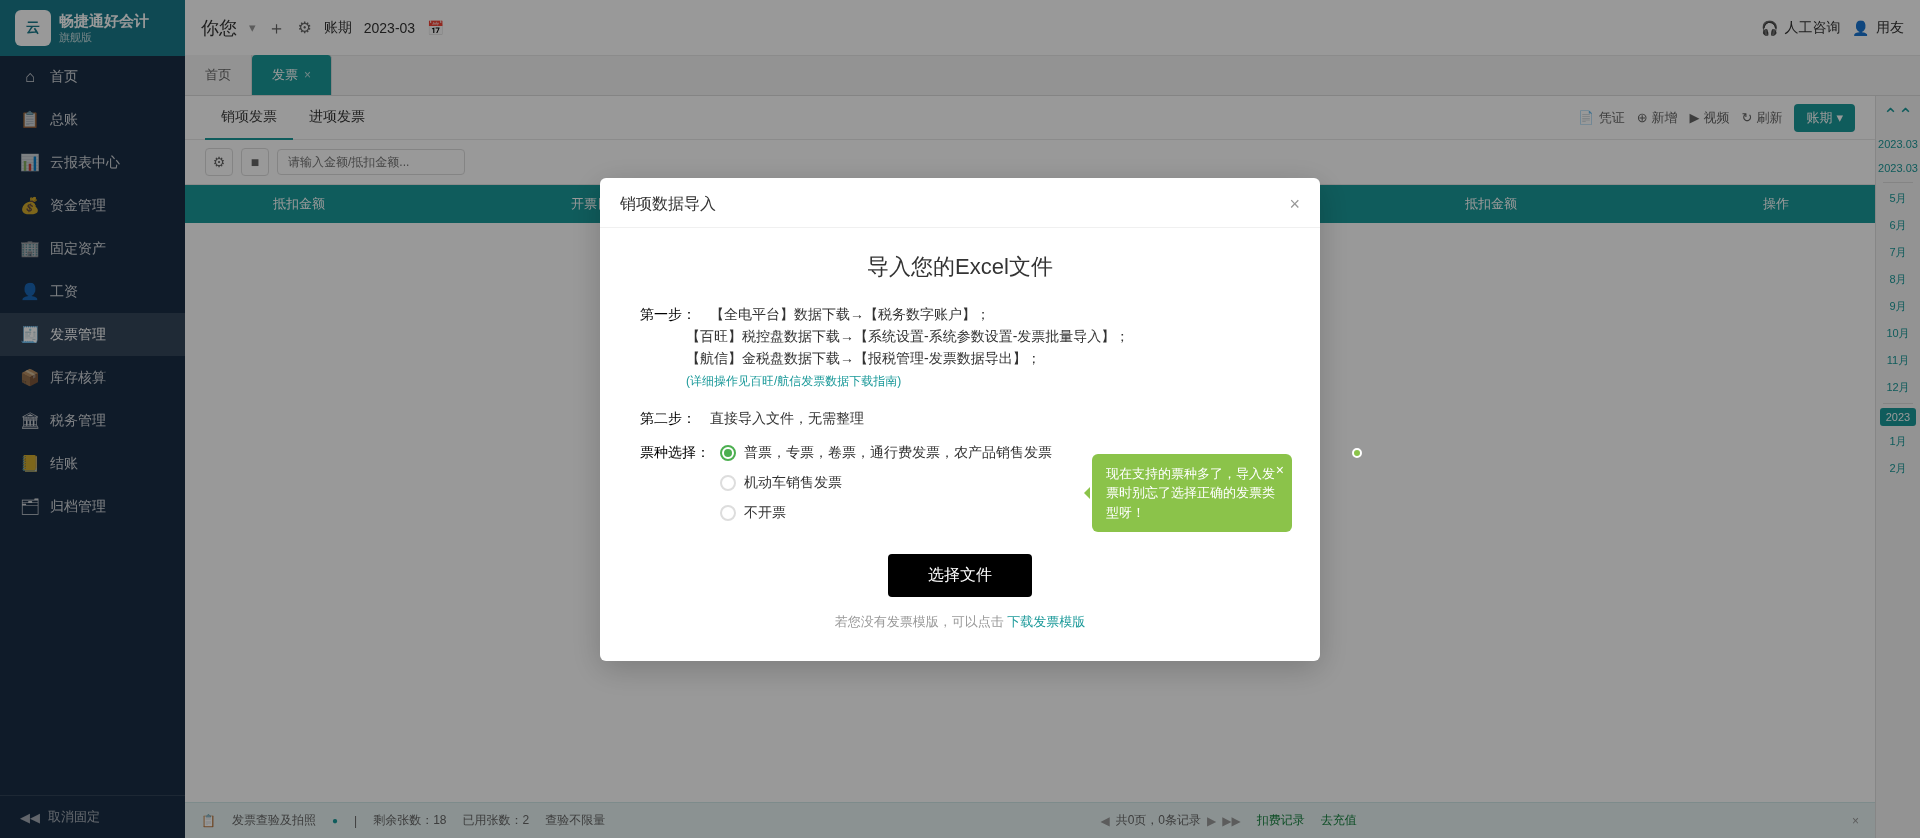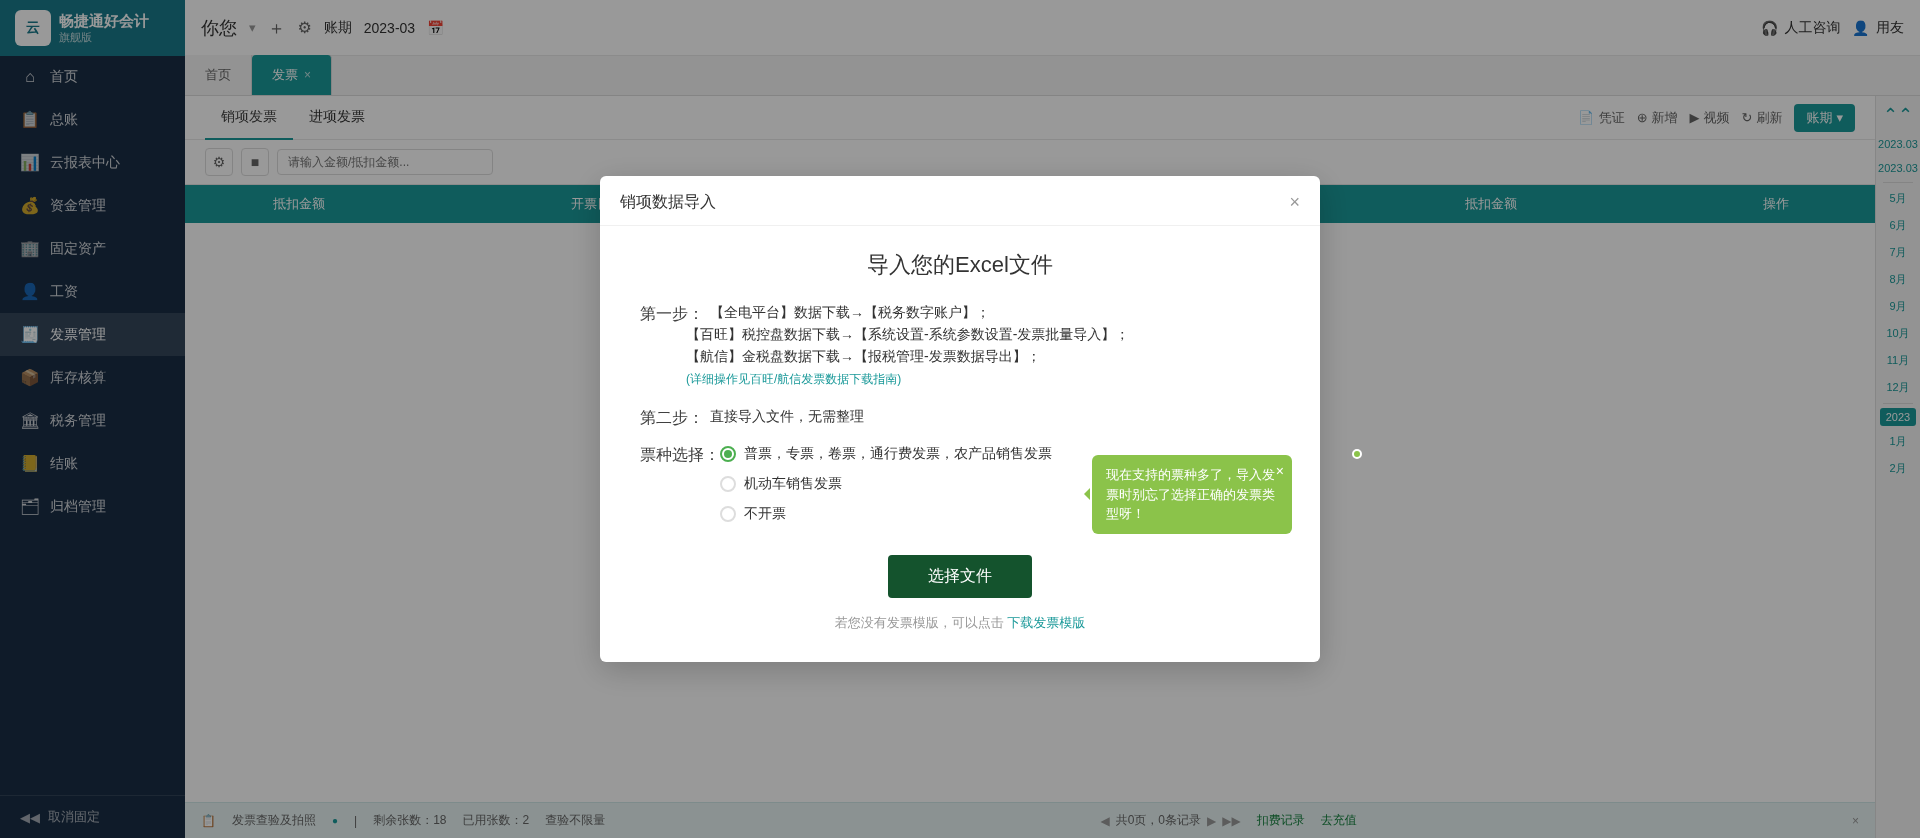--- a/index.html
+++ b/index.html
@@ -127,21 +127,21 @@
     .toolbar {
       background: #fff;
       padding: 8px 20px;
       display: flex; align-items: center; gap: 8px;
       border-bottom: 1px solid #e8e8e8;
       flex-shrink: 0;
     }
     .toolbar-search {
       border: 1px solid #ddd; border-radius: 4px;
       padding: 5px 10px; font-size: 12px;
-      width: 216px; color: #999; outline: none;
+      width: 188px; color: #999; outline: none;
     }
     .toolbar-icon-btn {
       width: 28px; height: 28px;
       border: 1px solid #ddd; border-radius: 4px;
       display: flex; align-items: center; justify-content: center;
       cursor: pointer; color: #666; font-size: 14px; background: #fff;
     }
 
     
     .table-header {
@@ -215,39 +215,39 @@
       display: flex; align-items: center; justify-content: space-between;
       padding: 16px 20px 12px;
       border-bottom: 1px solid #f0f0f0;
       text-align: right;
     }
     .modal-title { font-size: 16px; color: #333; font-weight: 500; }
     .modal-close { cursor: pointer; color: #999; font-size: 18px; }
     .modal-body { padding: 24px 40px 30px; }
     .modal-main-title { text-align: center; font-size: 22px; color: #333; font-weight: 500; margin-bottom: 24px; }
     .modal-section { margin-bottom: 16px; }
-    .step-label { color: #404040; font-size: 16px; font-weight: 500; float: left; min-width: 70px; }
+    .step-label { color: #000000; font-size: 14px; font-weight: 500; float: left; min-width: 70px; }
     .step-content { color: #333; font-size: 14px; margin-left: 46px; }
     .step-content p { margin-bottom: 4px; }
     .step-link { color: #1a9999; cursor: pointer; font-size: 12px; }
     .clearfix::after { content: ''; display: table; clear: both; }
     .ticket-select { margin: 16px 0; }
     .radio-group { margin-left: 80px; }
     .radio-item { display: flex; align-items: center; gap: 8px; margin-bottom: 12px; font-size: 14px; color: #333; }
     .radio-circle {
       width: 16px; height: 16px; border-radius: 50%;
       border: 2px solid #ddd;
       display: flex; align-items: center; justify-content: center;
       cursor: pointer; flex-shrink: 0;
     }
     .radio-circle.checked { border-color: #4caf50; }
     .radio-circle.checked::after { content: ''; width: 8px; height: 8px; border-radius: 50%; background: #4caf50; }
     .modal-select-btn {
       display: block; margin: 20px auto 16px;
-      background: #14532d; color: #fff;
+      background: #000000; color: #fff;
       border: none; padding: 11px 40px;
       border-radius: 4px; font-size: 16px;
       cursor: pointer; font-family: inherit;
     }
     .modal-footer-text { text-align: center; font-size: 13px; color: #999; }
     .modal-footer-link { color: #1a9999; cursor: pointer; }
 
     
     .tooltip-bubble {
       position: absolute;

